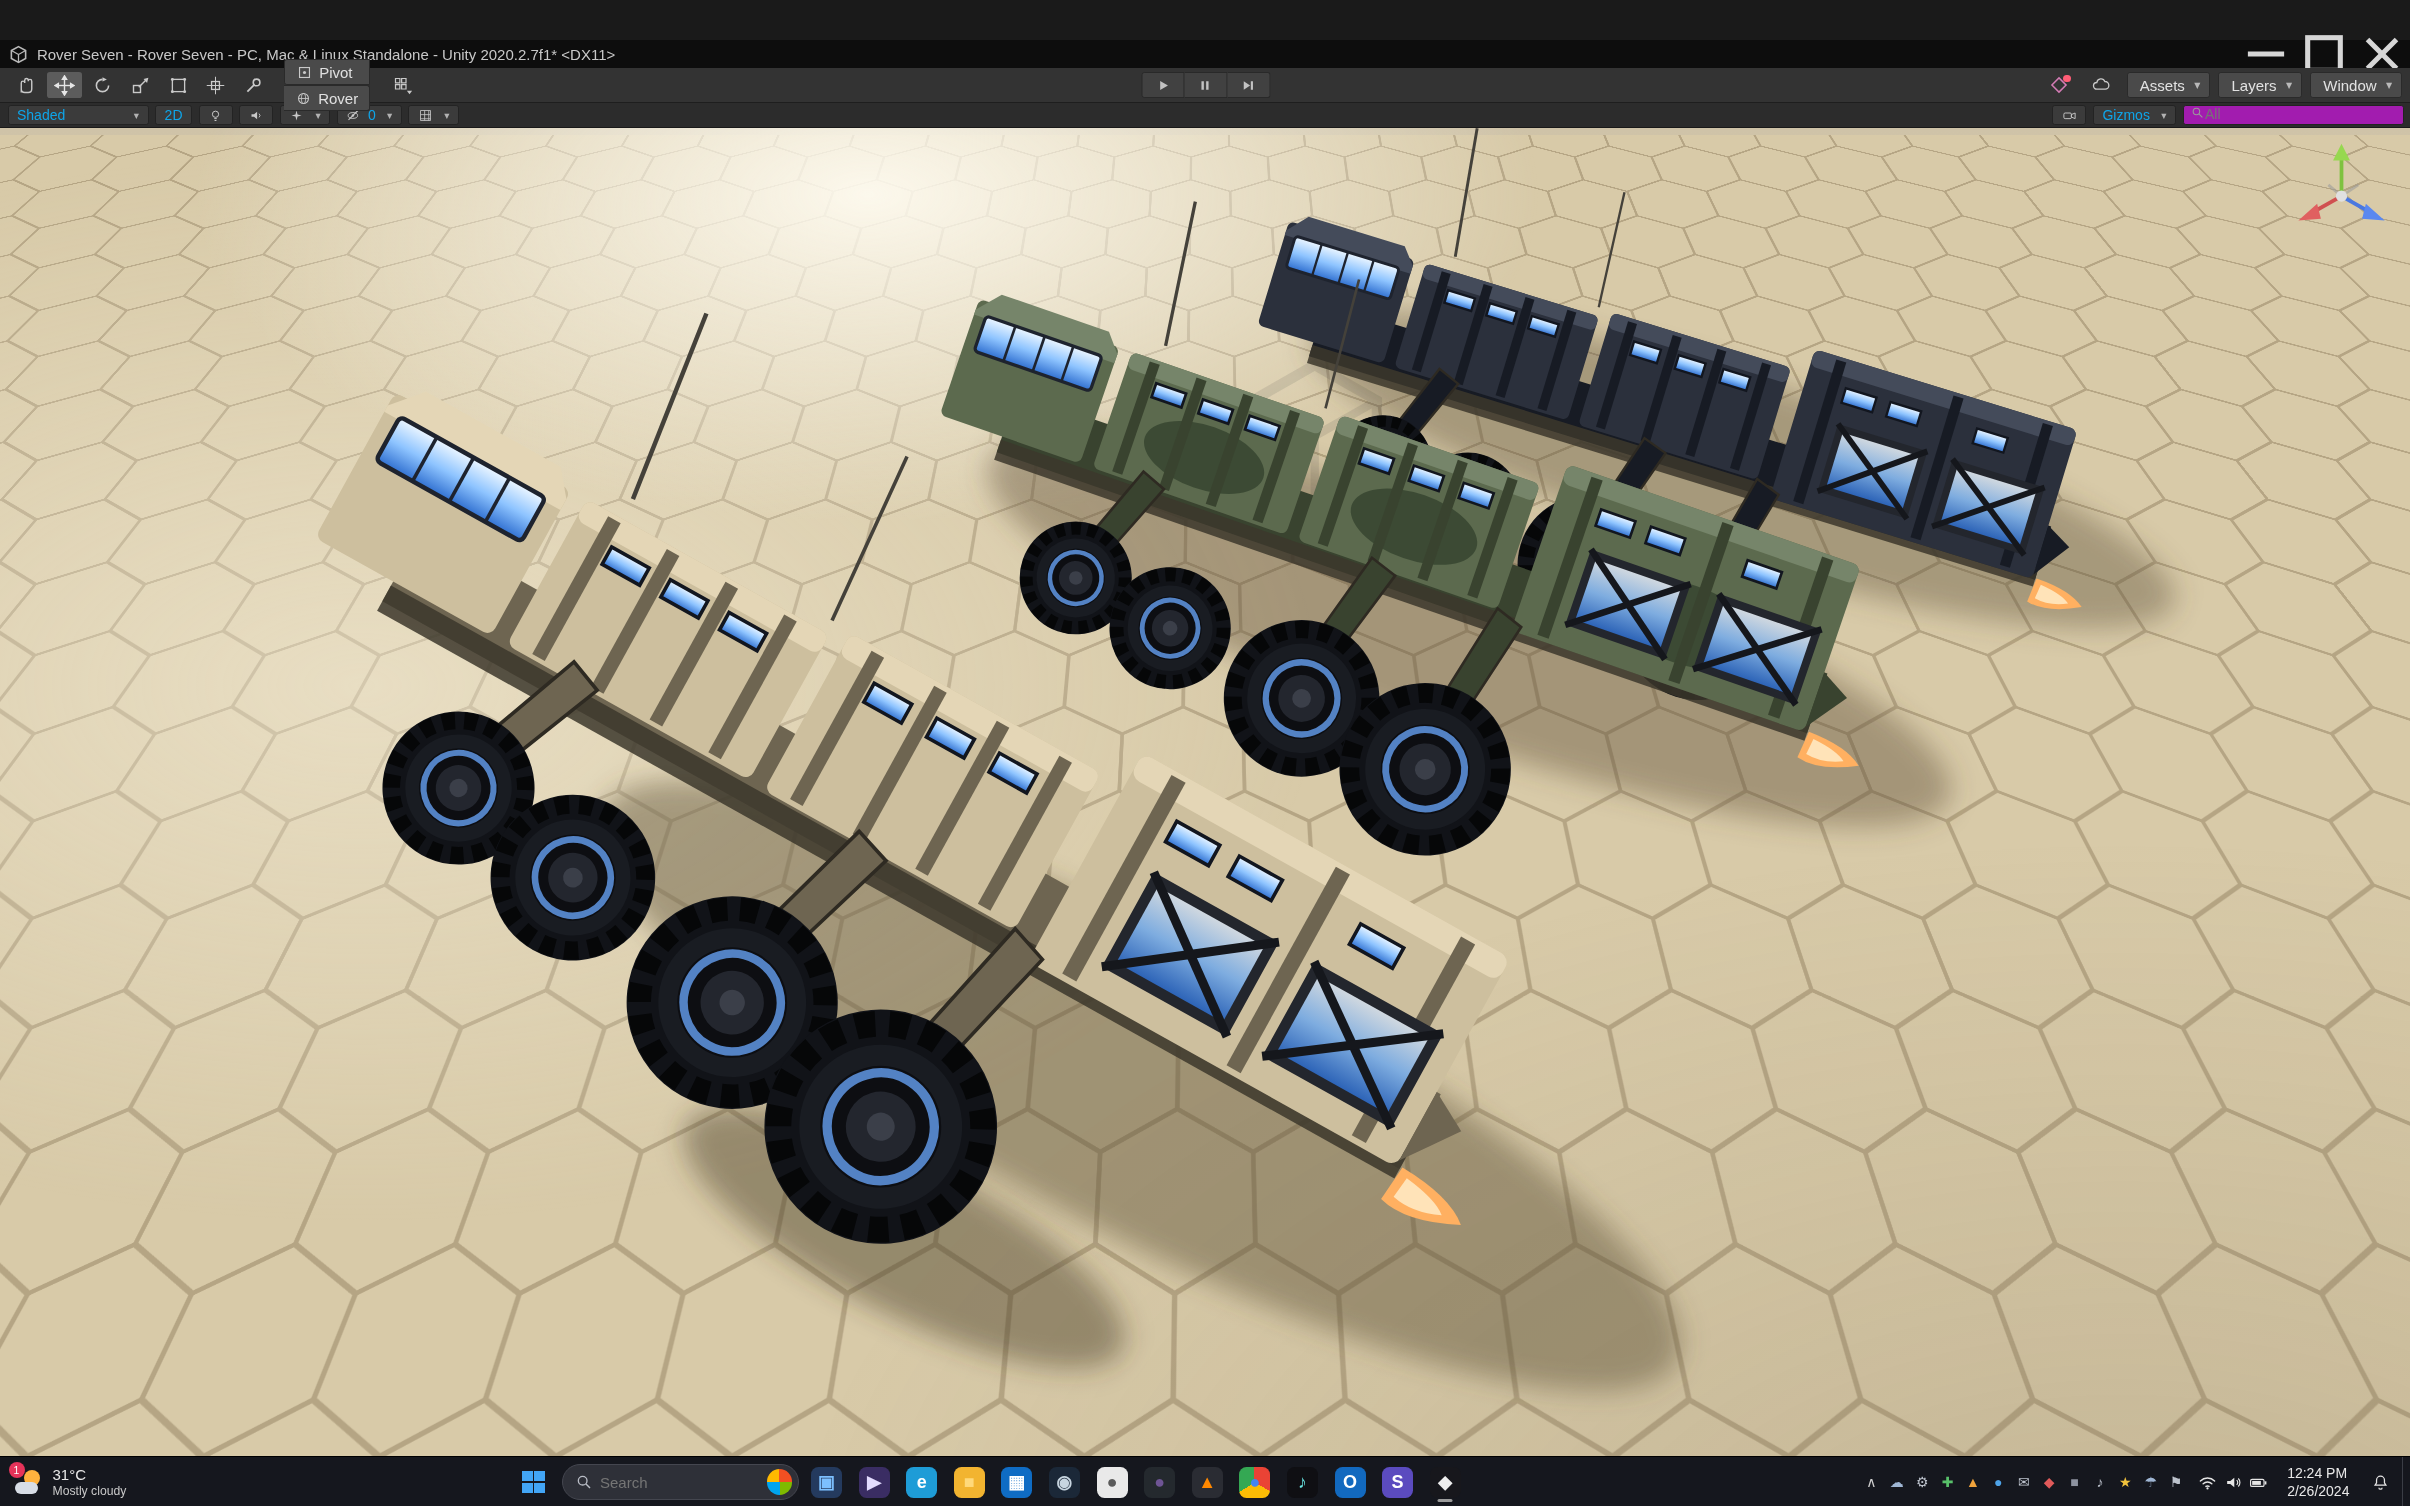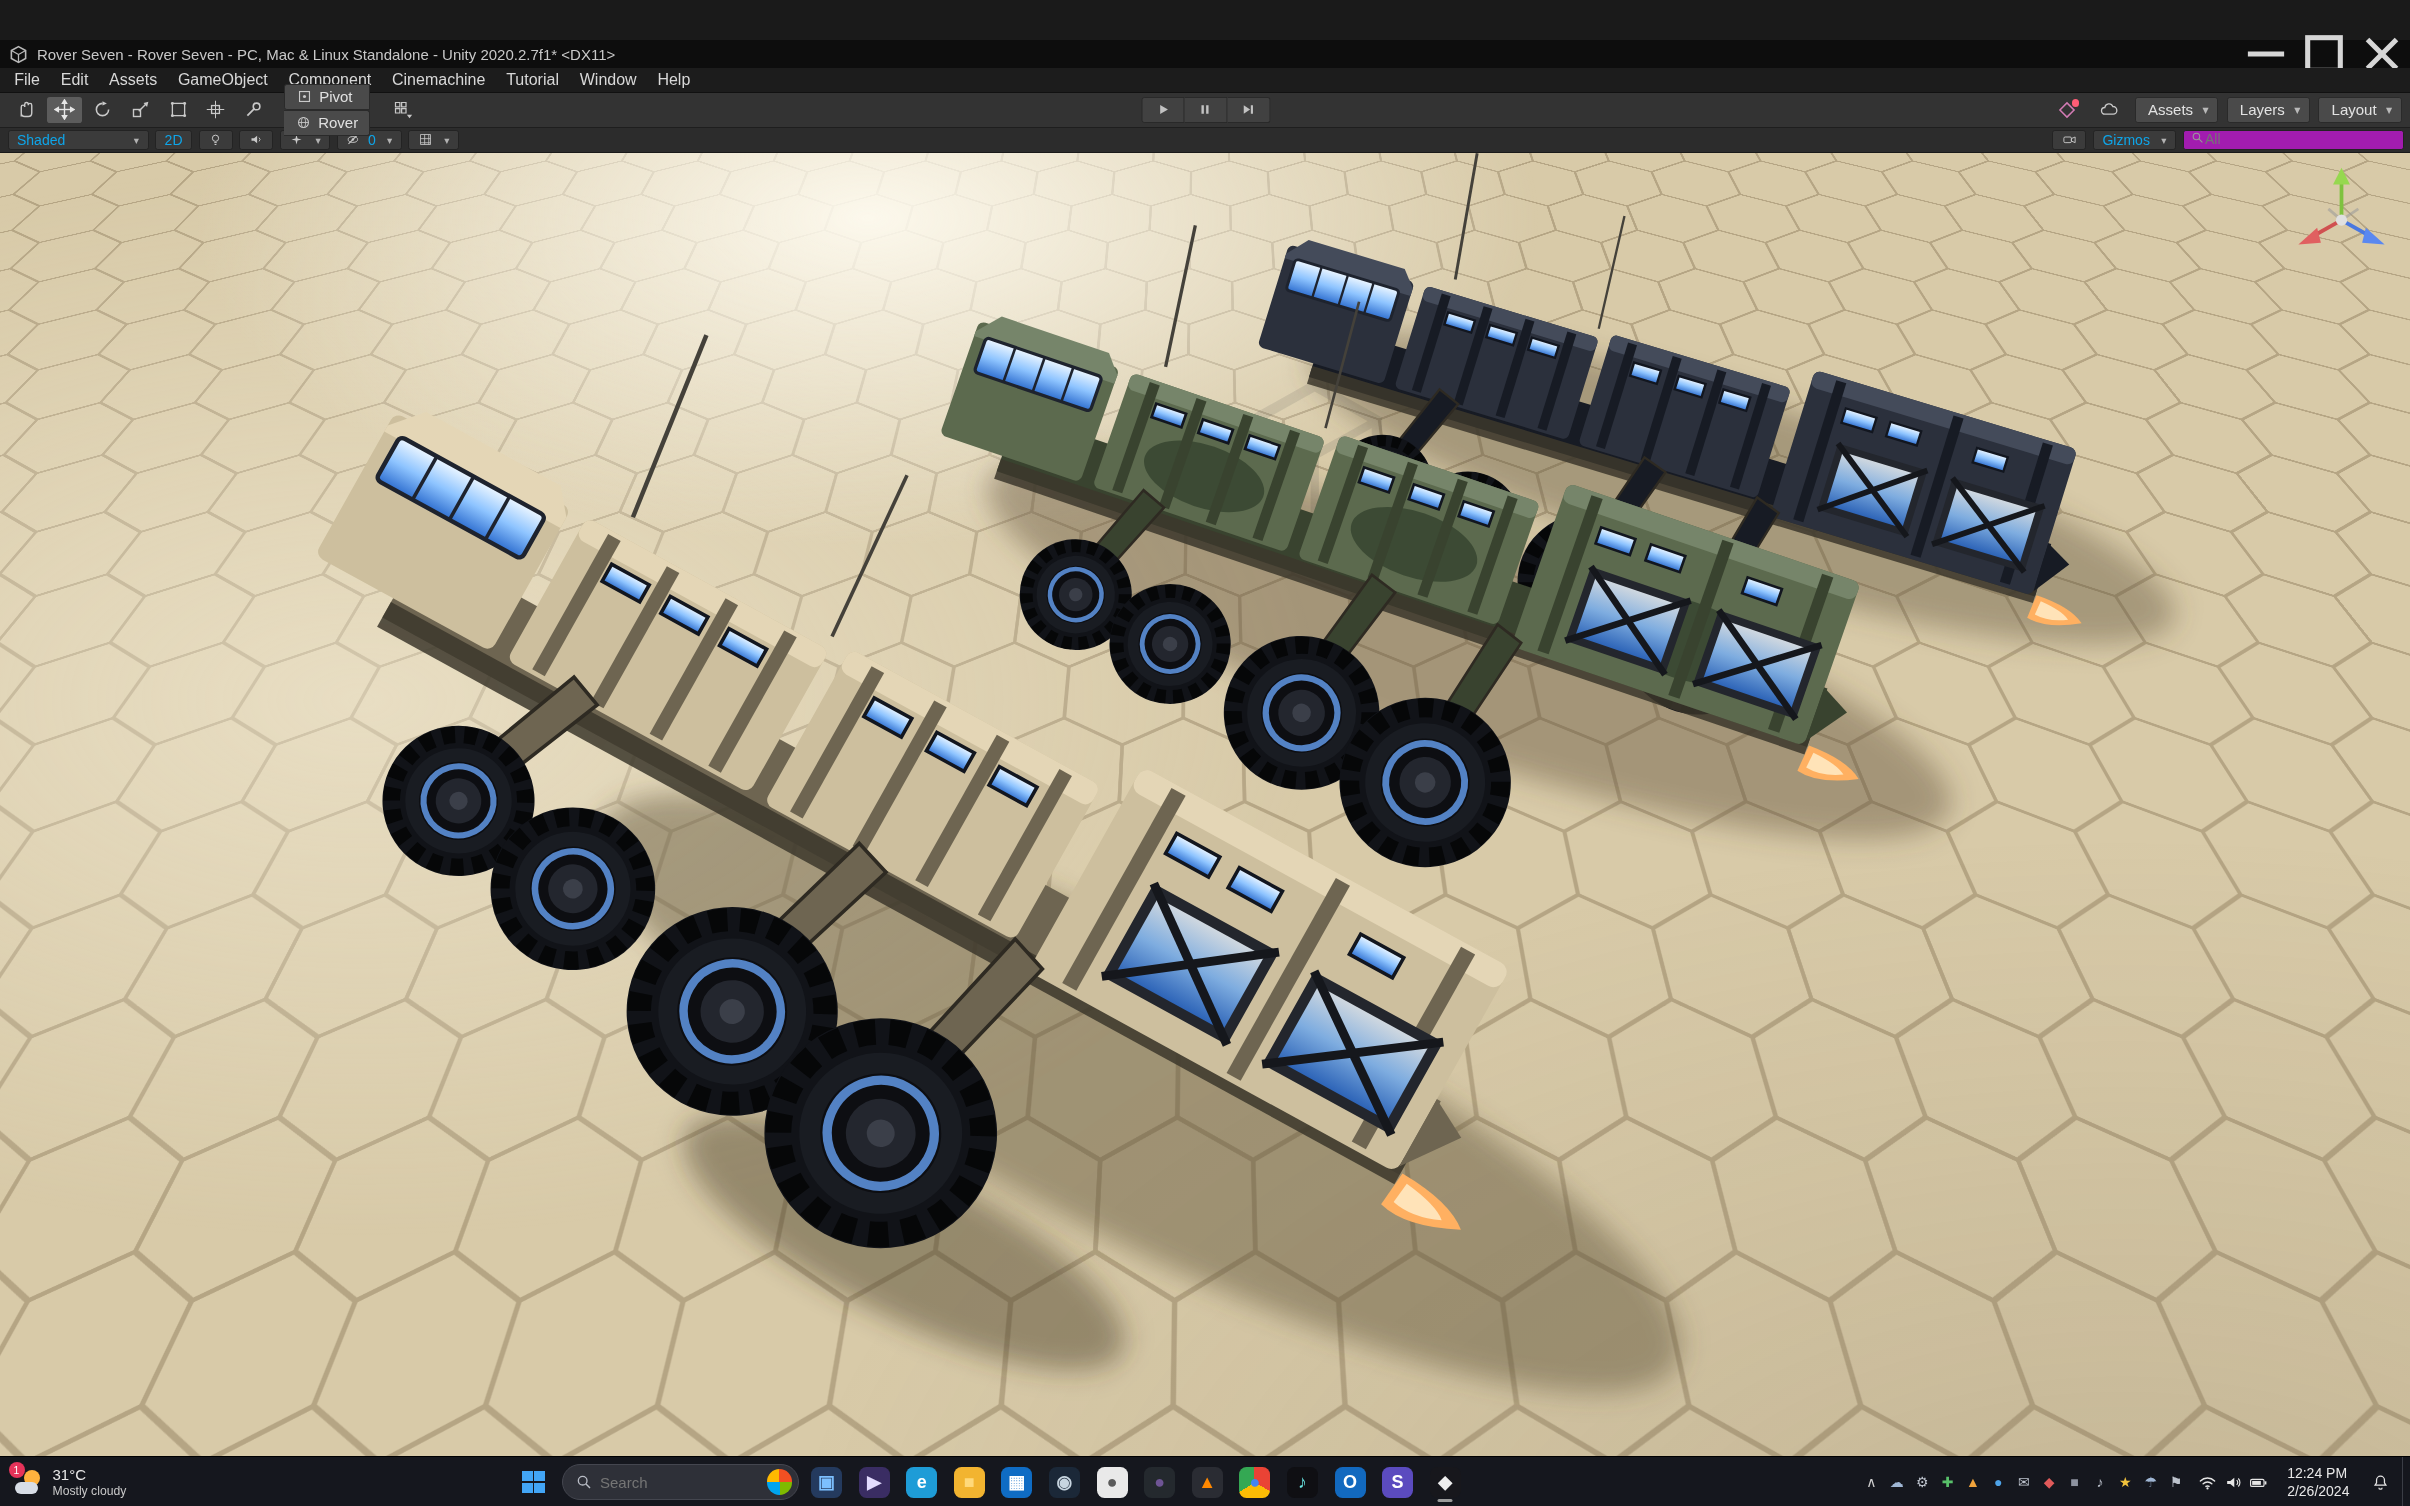--- a/index.html
+++ b/index.html
@@ -128,32 +128,20 @@
         </div>
       <div class="wc">
           <svg viewBox="0 0 16 16">
             <line x1="4" y1="4" x2="12" y2="12"></line>
             <line x1="12" y1="4" x2="4" y2="12"></line>
           </svg>
         </div>
     </div>
   </div>
 
-  <div class="menubar">
-
-  <span class="menu-item">File</span>
-      <span class="menu-item">Edit</span>
-      <span class="menu-item">Assets</span>
-      <span class="menu-item">GameObject</span>
-      <span class="menu-item">Component</span>
-      <span class="menu-item">Cinemachine</span>
-      <span class="menu-item">Tutorial</span>
-      <span class="menu-item">Window</span>
-      <span class="menu-item">Help</span>
-    </div>
 
   <div class="toolbar">
     <div class="tools">
       <button class="tool">
           <svg viewBox="0 0 24 24">
             <path d="M6,20 V9 a2,2 0 0 1 4,0 V6 a2,2 0 0 1 4,0 v1 a2,2 0 0 1 4,0 v9 q0,4 -4,4 h-4 q-4,0 -4,-4 z" fill="none" stroke="#c9c9c9" stroke-width="1.6"></path>
           </svg>
         </button>
       <button class="tool active">
           <svg viewBox="0 0 24 24">
@@ -259,21 +247,21 @@
             <path d="M7,17 a4,4 0 0 1 0,-8 a5,5 0 0 1 9.6,-1.2 A4,4 0 0 1 17,17 z" fill="none" stroke="#c9c9c9" stroke-width="1.6"></path>
           </svg>
       </button>
       <button class="dd">
           <span>Assets</span>
         </button>
       <button class="dd">
           <span>Layers</span>
         </button>
       <button class="dd">
-          <span>Layout</span>
+          <span>Window</span>
         </button>
     </div>
   </div>
 
 
   <div class="scenebar">
     <div class="sctrl dd2 shaded-dd">
         <span>Shaded</span>
       </div>
     <div class="sctrl">

